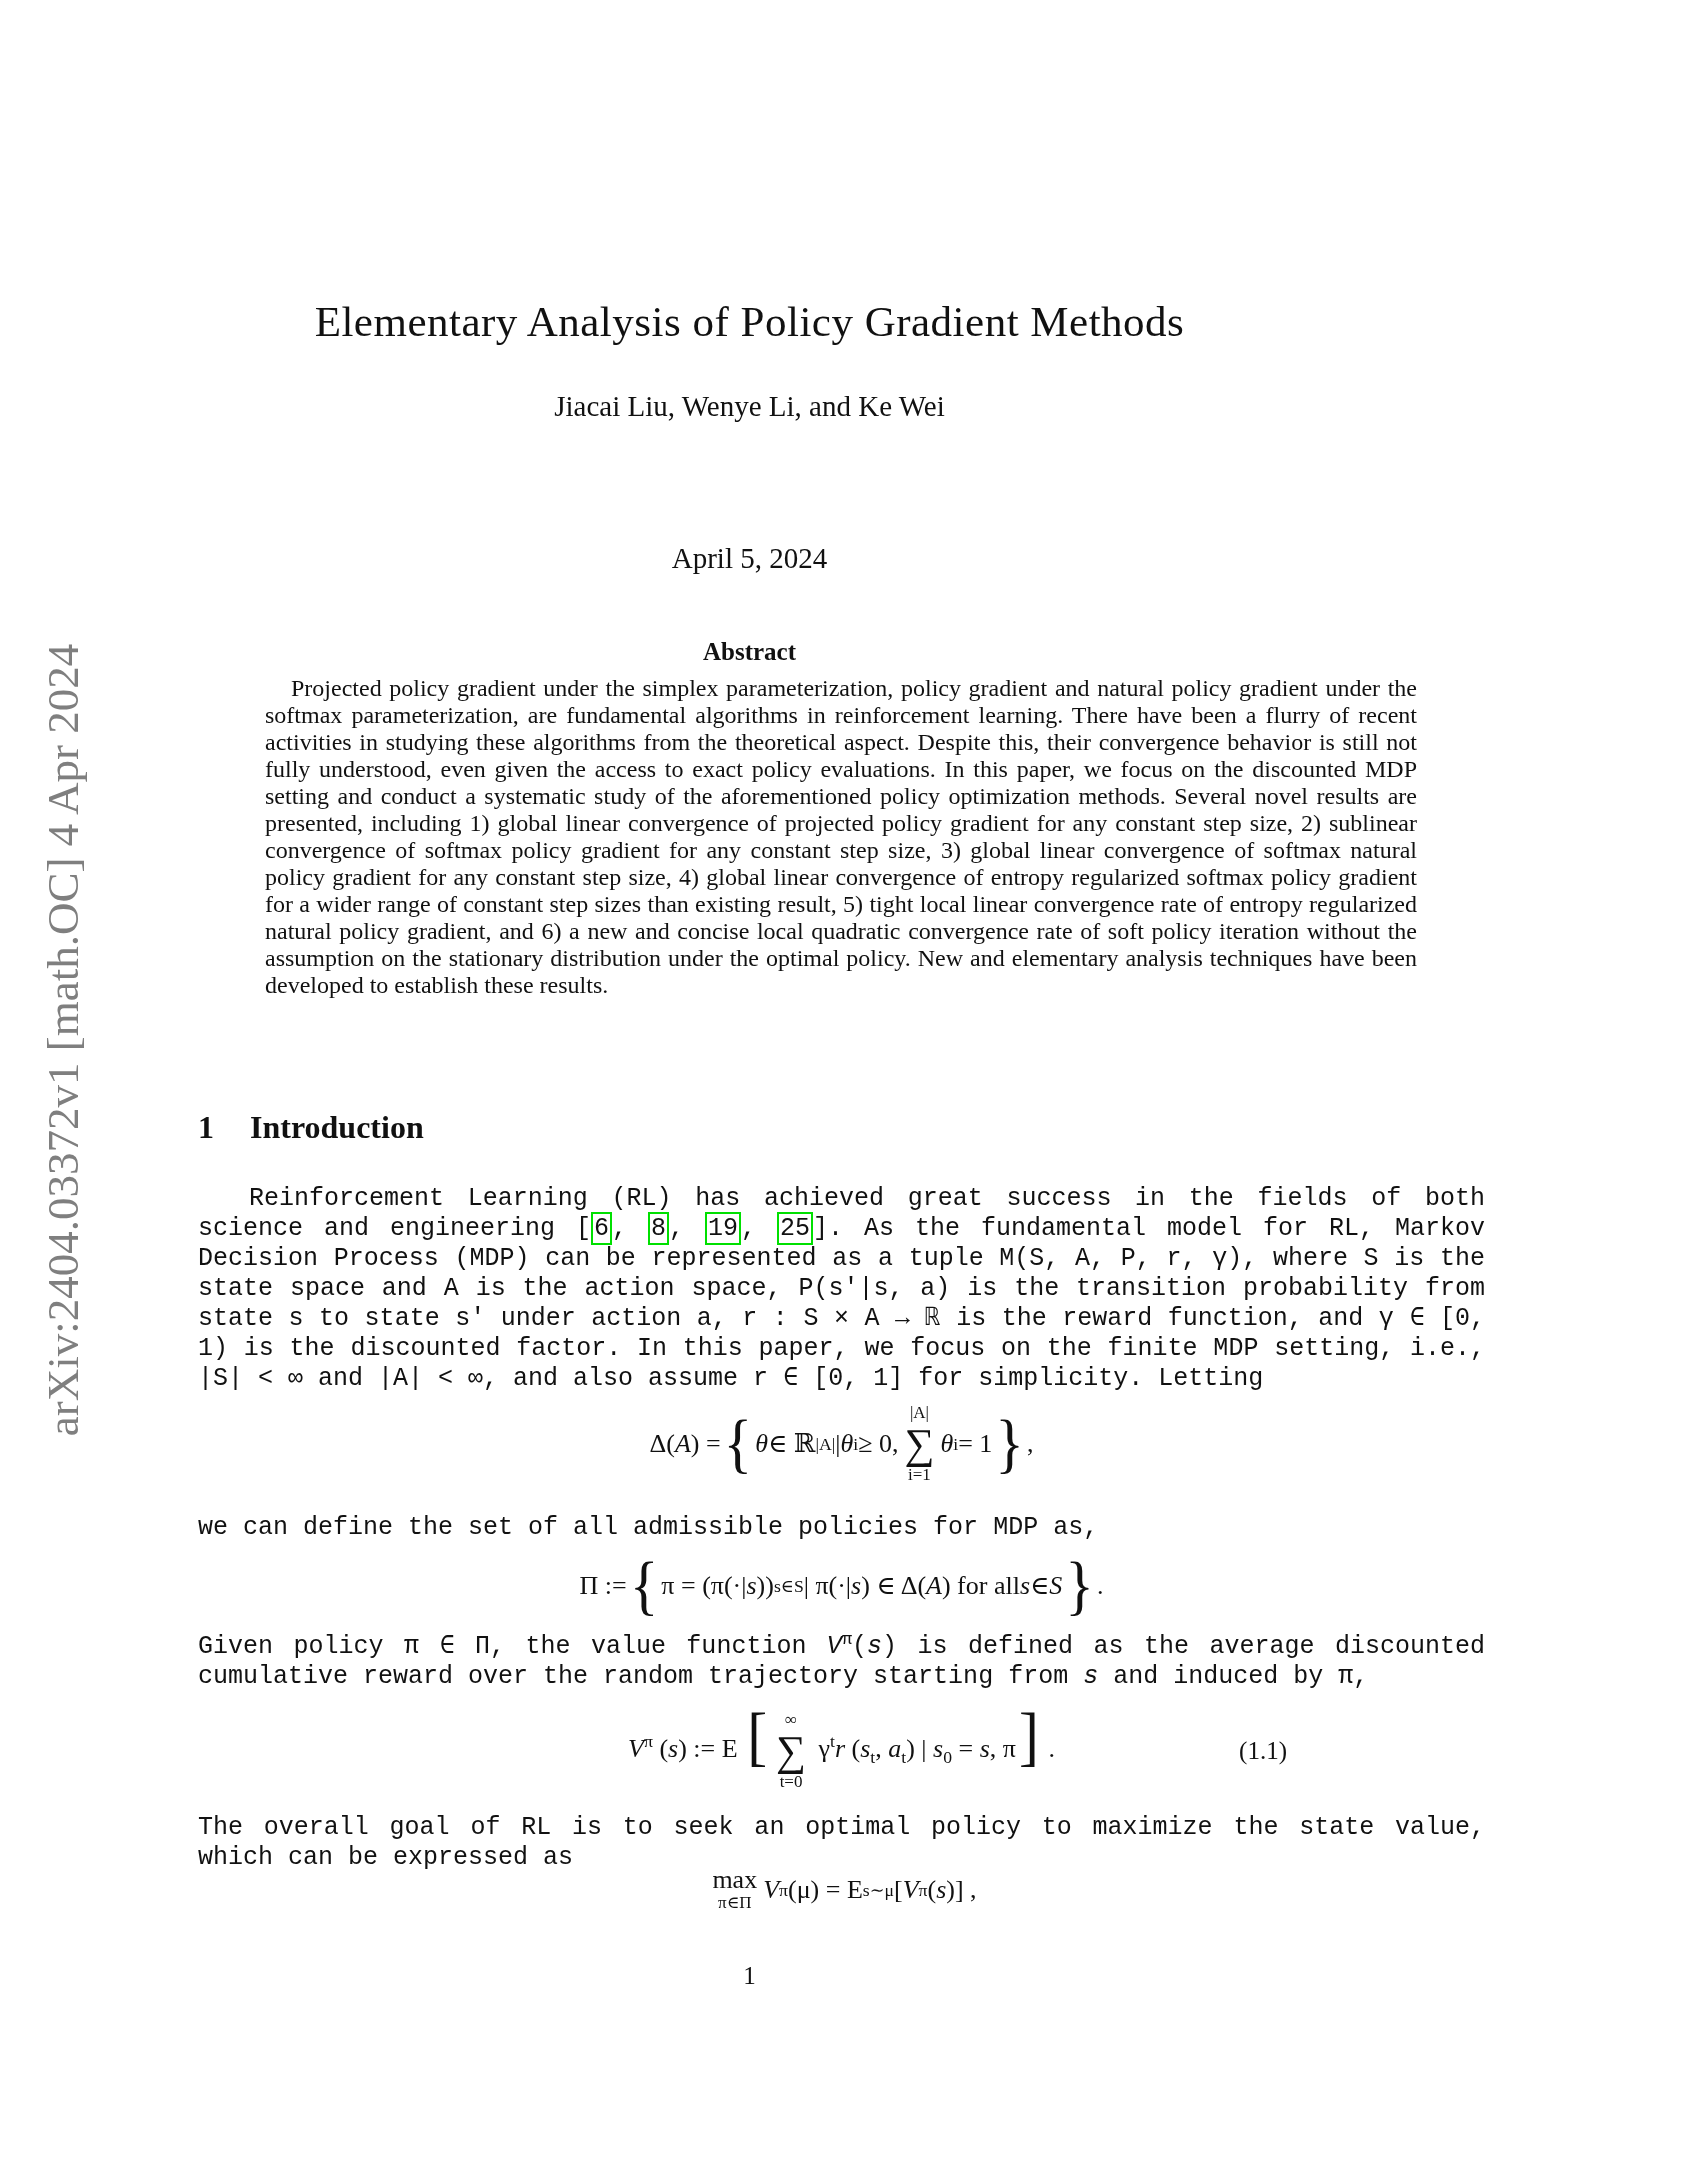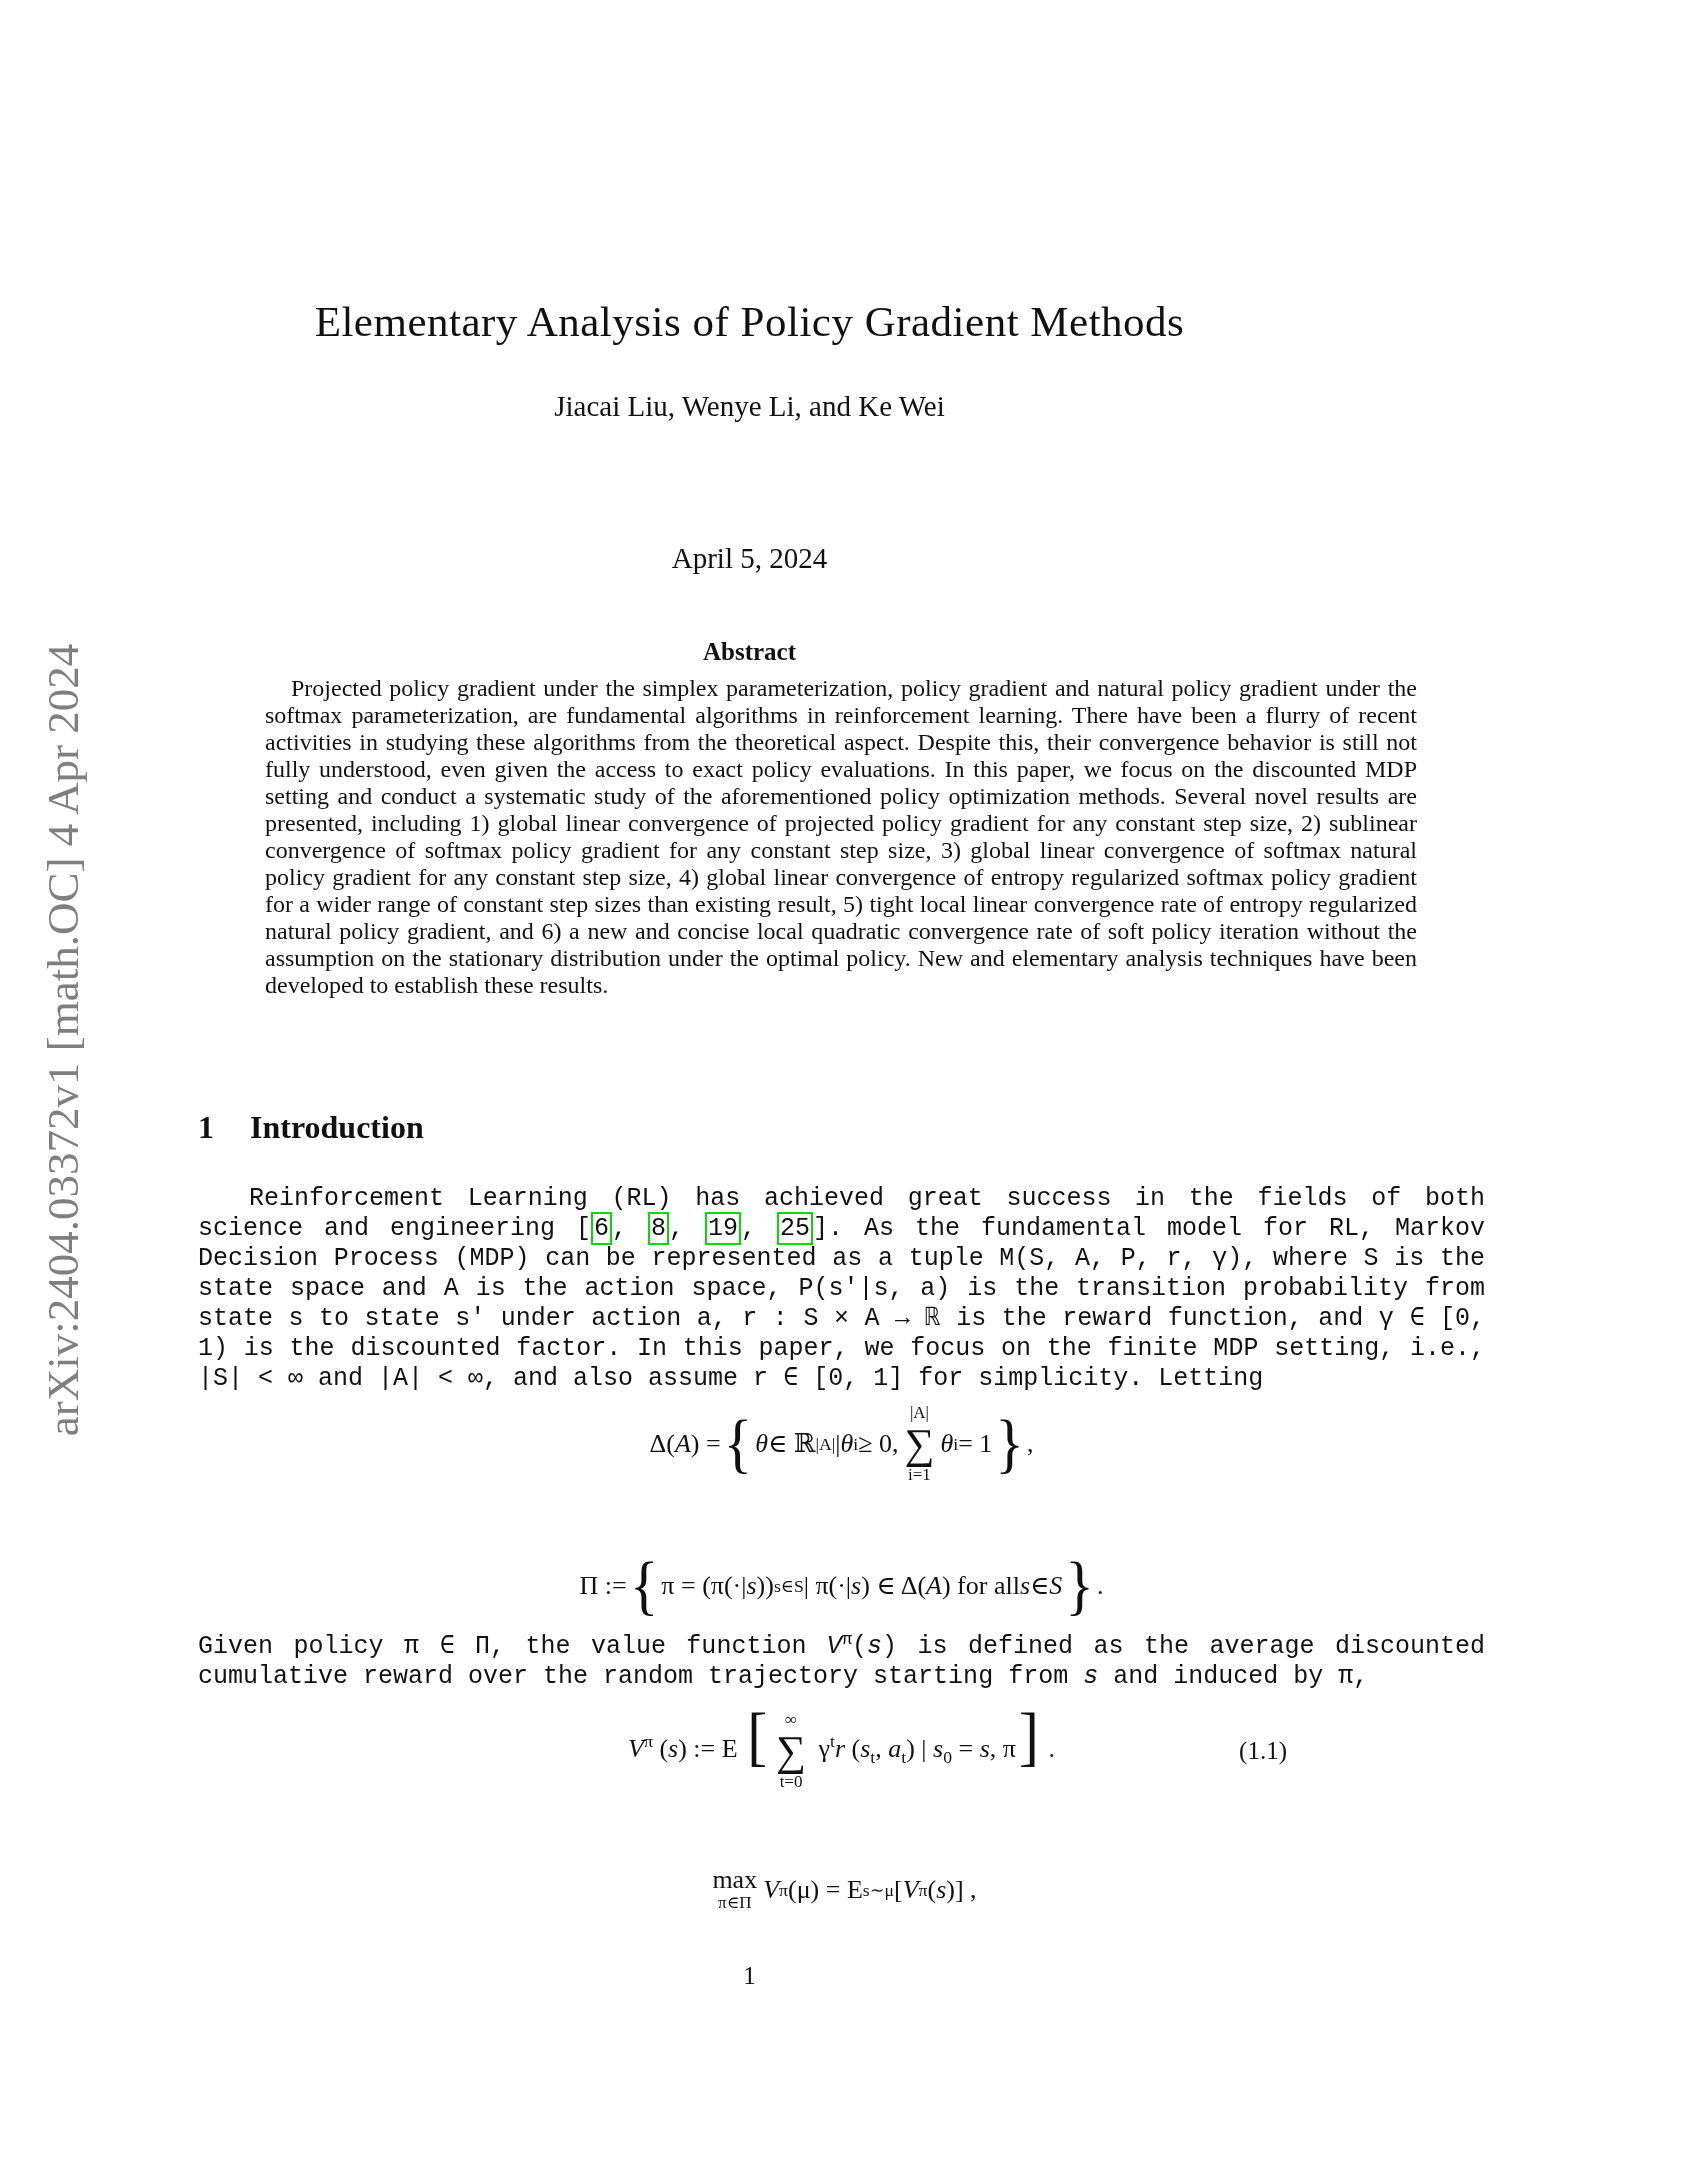--- a/index.html
+++ b/index.html
@@ -125,20 +125,21 @@
         <span class="st-mid">∑</span>
         <span class="st-bot">i=1</span>
       </span>
       <span class="it">θ</span>
       <sub>i</sub>
       <span> = 1</span>
       <span class="big">}</span>
       <span>,</span>
     </div>
 
+  <div class="abs para para2">we can define the set of all admissible policies for MDP as,</div>
 
   <div class="abs eq eq2">
       <span>Π := </span>
       <span class="big">{</span>
       <span>π = (π(·|</span>
       <span class="it">s</span>
       <span>))</span>
       <sub>s∈S</sub>
       <span>  |  π(·|</span>
       <span class="it">s</span>
@@ -156,20 +157,21 @@
 
   <div class="abs eq eq3">
     <span class="eq-content"><span class="it">V</span><sup>π</sup><span> (</span><span class="it">s</span><span>) := E </span><span class="big">[</span><span class="st">
           <span class="st-top">∞</span>
           <span class="st-mid">∑</span>
           <span class="st-bot">t=0</span>
         </span><span> γ</span><sup>t</sup><span class="it">r</span><span> (</span><span class="it">s</span><sub>t</sub><span>, </span><span class="it">a</span><sub>t</sub><span>) | </span><span class="it">s</span><sub>0</sub><span> = </span><span class="it">s</span><span>, π</span><span class="big">]</span><span> .</span></span>
     <span class="eqnum">(1.1)</span>
   </div>
 
+  <div class="abs para para4">The overall goal of RL is to seek an optimal policy to maximize the state value, which can be expressed as</div>
 
   <div class="abs eq eq4">
       <span class="st">
         <span class="st-mid-text">max</span>
         <span class="st-bot">π∈Π</span>
       </span>
       <span> </span>
       <span class="it">V</span>
       <sup>π</sup>
       <span>(μ) = E</span>

